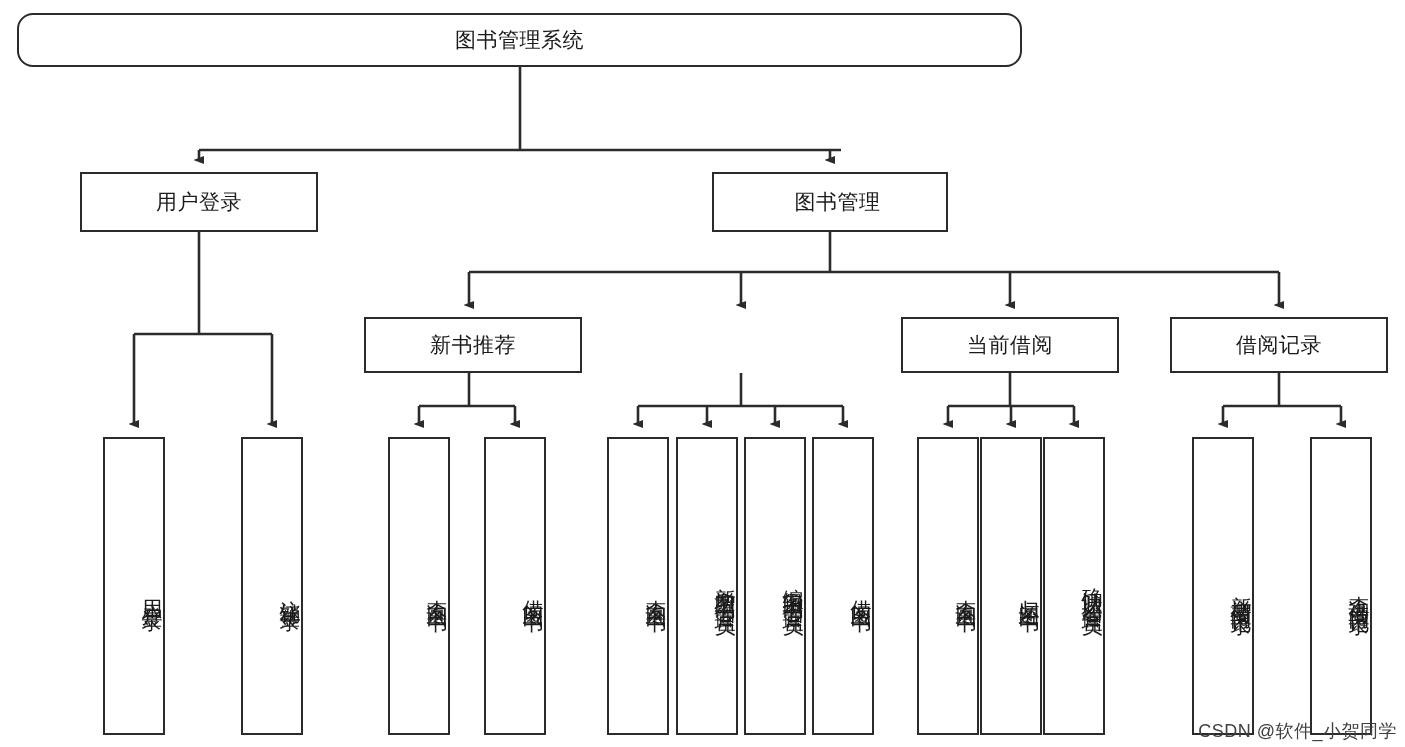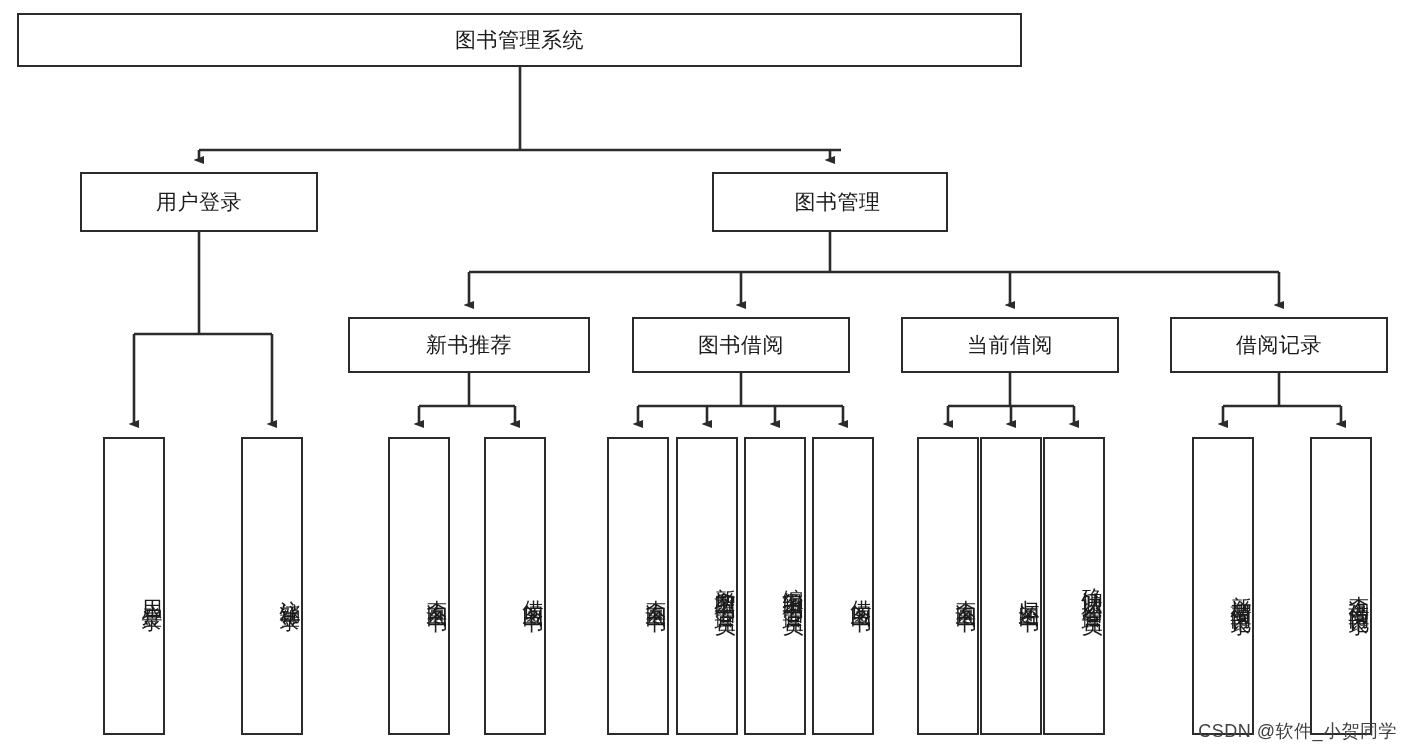--- a/index.html
+++ b/index.html
@@ -115,36 +115,33 @@
       <path d="M1011,406 L1011,424" marker-end="url(#arrow)"></path>
       <path d="M1074,406 L1074,424" marker-end="url(#arrow)"></path>
 
       <path d="M1279,373 L1279,406"></path>
       <path d="M1223,406 L1341,406"></path>
       <path d="M1223,406 L1223,424" marker-end="url(#arrow)"></path>
       <path d="M1341,406 L1341,424" marker-end="url(#arrow)"></path>
     </g>
   </svg>
 
-  <div class="node horiz" style="left:17px; top:13px; width:1005px; height:54px;">
+  <div class="node horiz" style="left:17px; top:13px; width:1005px; height:54px;border-radius:16px;">
     <span class="node-label">图书管理系统</span>
   </div>
 
   <div class="node horiz" style="left:80px; top:172px; width:238px; height:60px;">
     <span class="node-label">用户登录</span>
   </div>
   <div class="node horiz" style="left:712px; top:172px; width:236px; height:60px;padding-left:15px;">
     <span class="node-label">图书管理</span>
   </div>
 
-  <div class="node horiz" style="left:348px; top:317px; width:242px; height:56px;">
+  <div class="node horiz" style="left:364px; top:317px; width:218px; height:56px;">
     <span class="node-label">新书推荐</span>
-  </div>
-  <div class="node horiz" style="left:632px; top:317px; width:218px; height:56px;">
-    <span class="node-label">图书借阅</span>
   </div>
   <div class="node horiz" style="left:901px; top:317px; width:218px; height:56px;font-family:Liberation Serif, serif;">
     <span class="node-label">当前借阅</span>
   </div>
   <div class="node horiz" style="left:1170px; top:317px; width:218px; height:56px;">
     <span class="node-label">借阅记录</span>
   </div>
 
   <div class="node vert" style="left:103px; top:437px; width:62px; height:298px;">
     <span class="node-label">用户登录</span>

